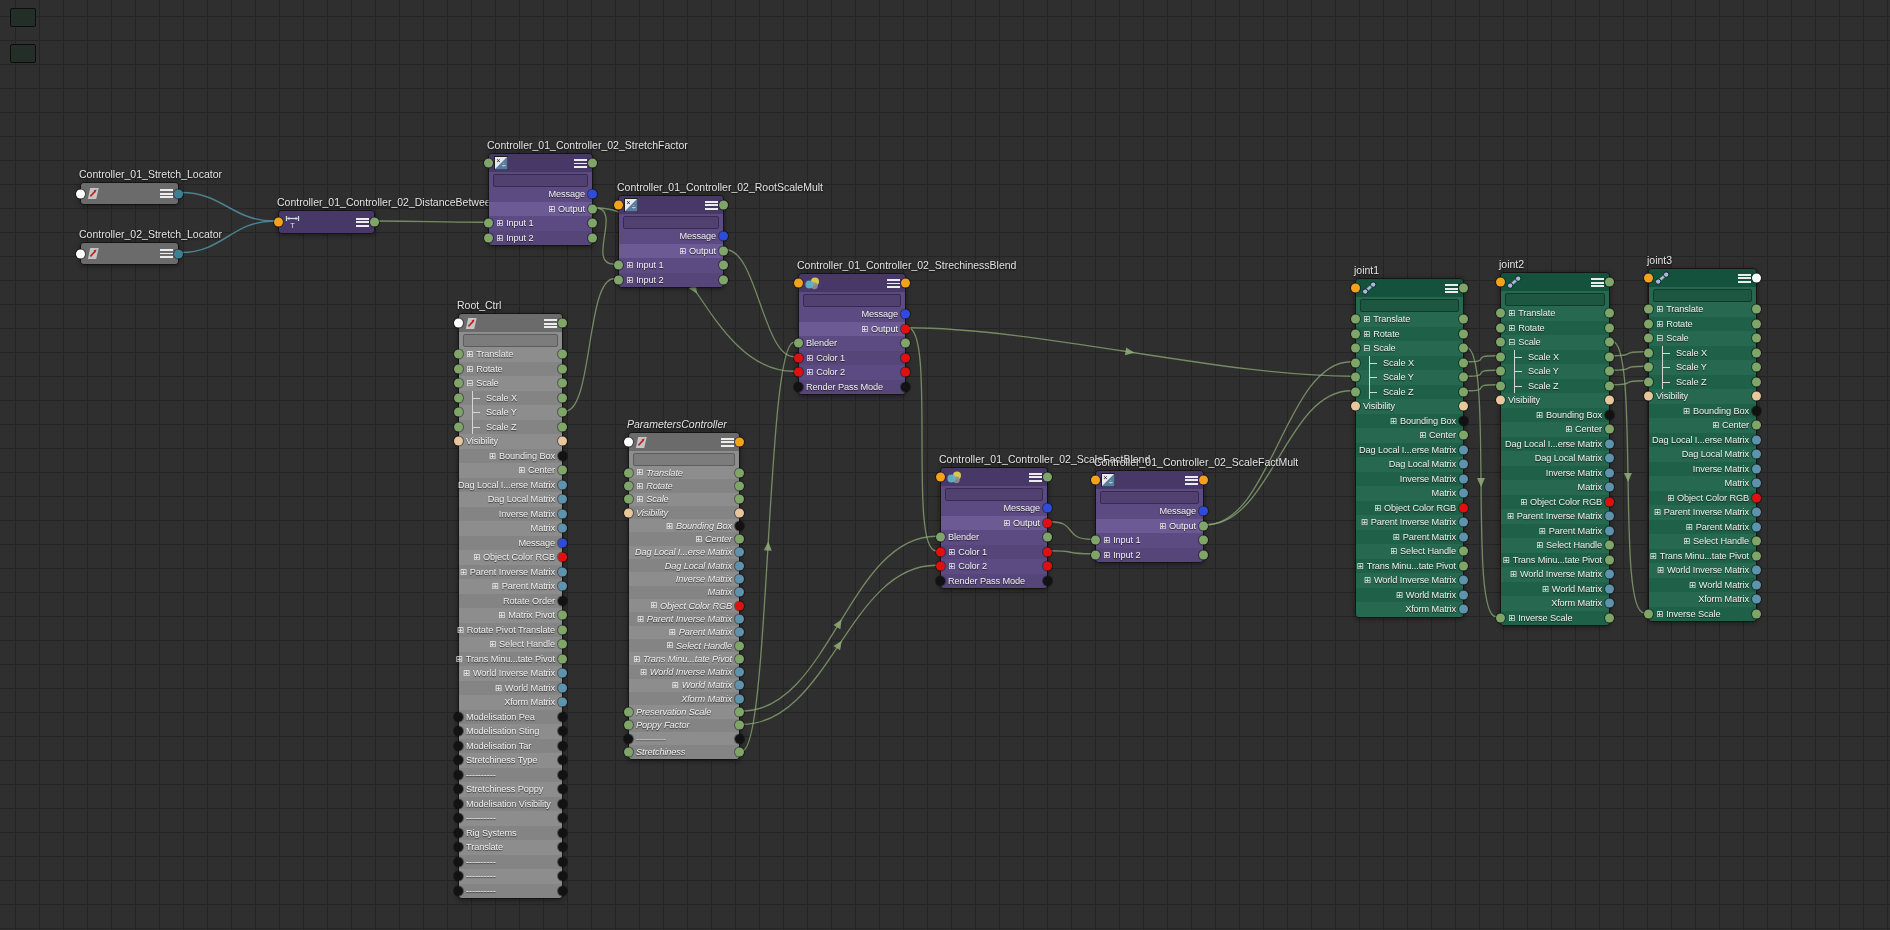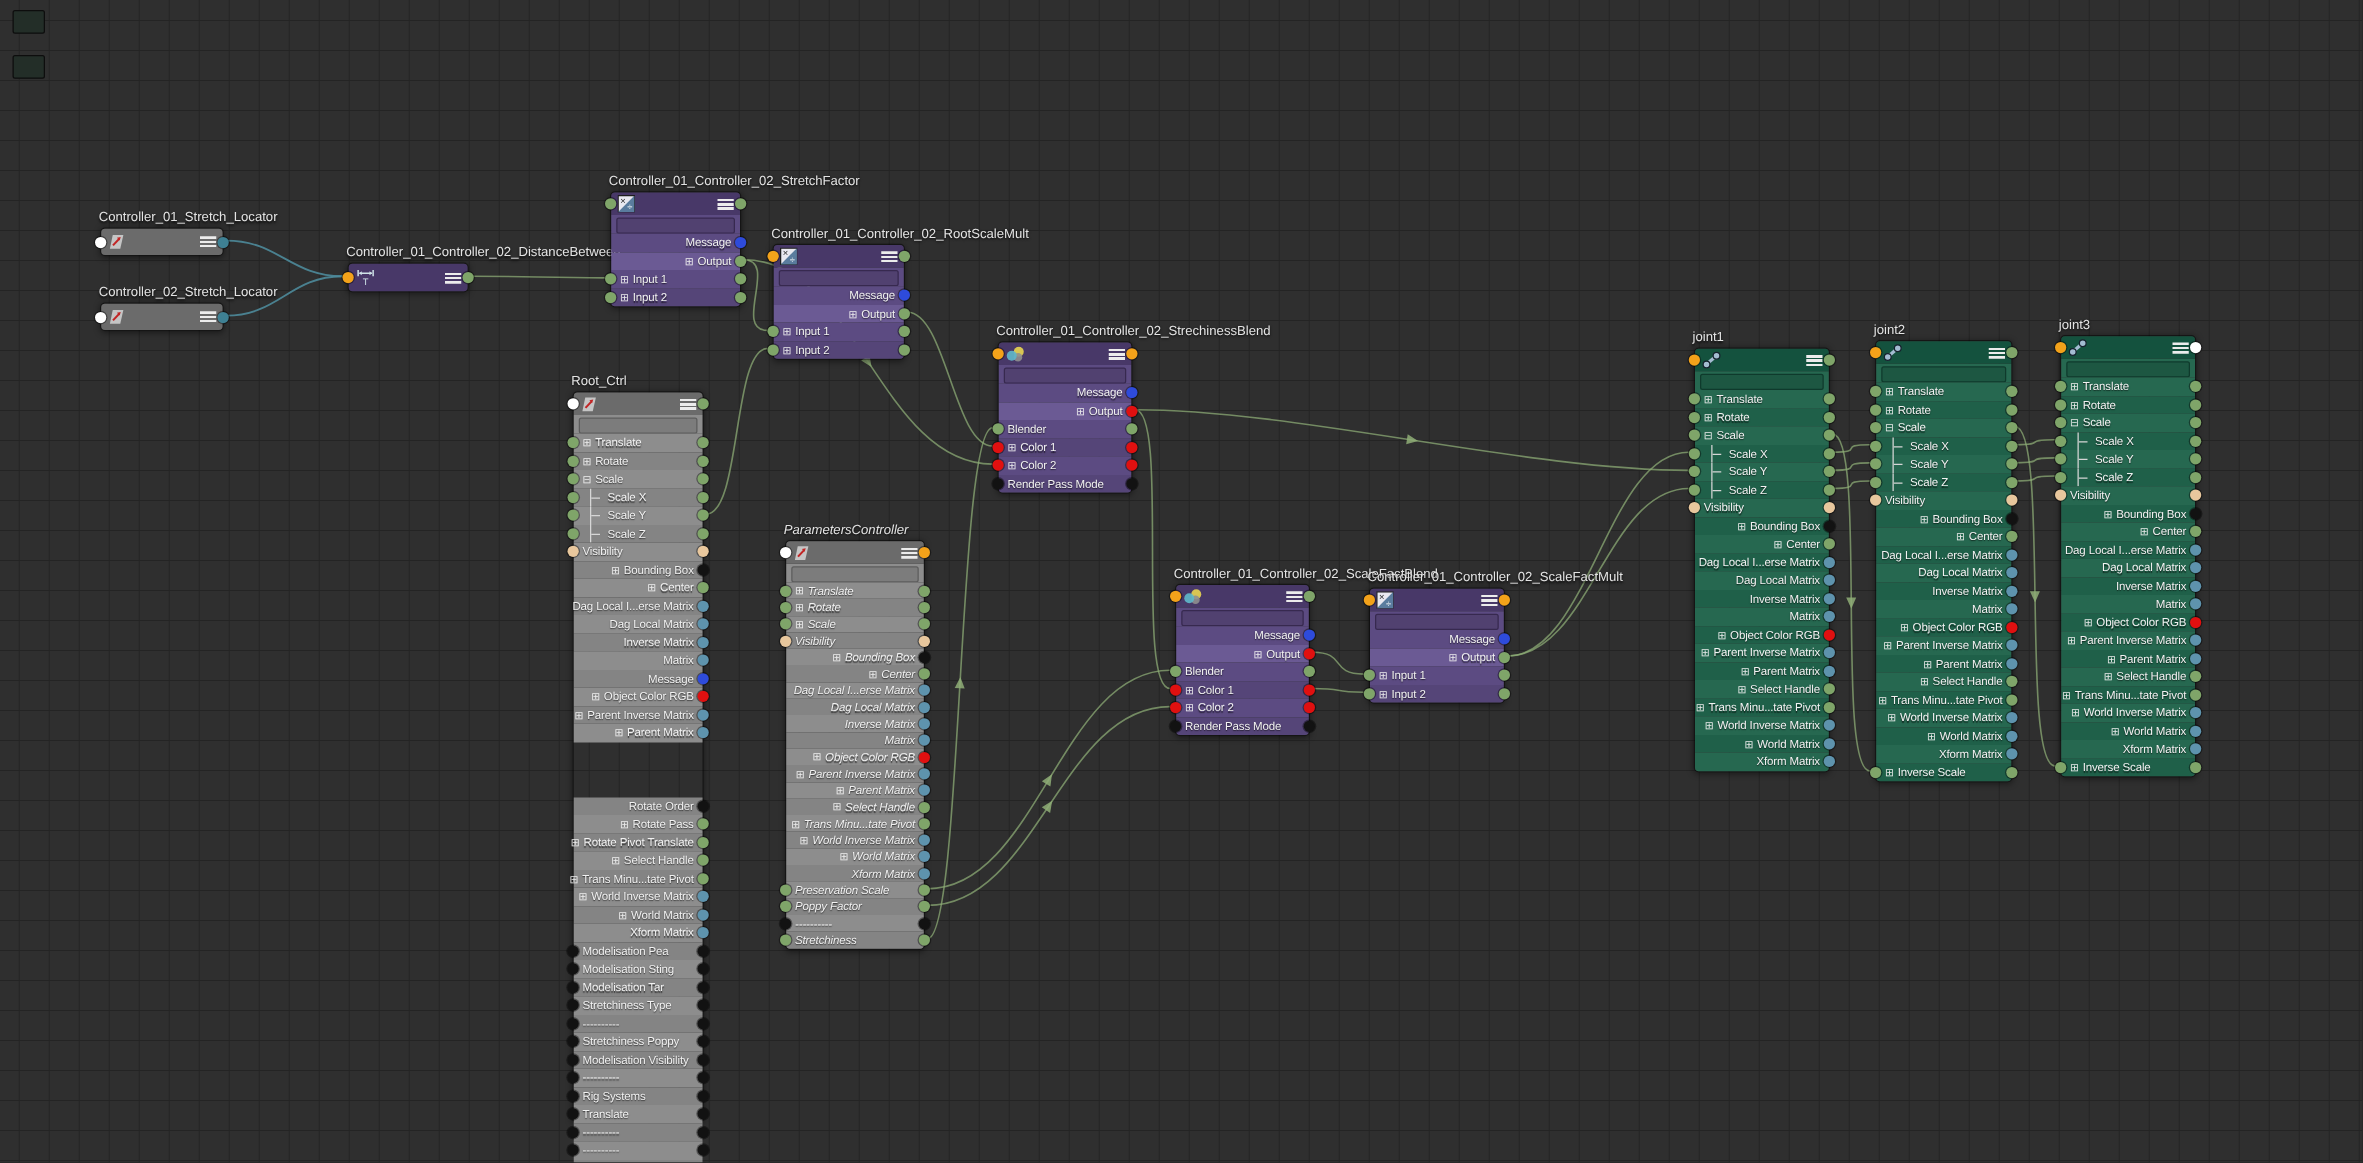--- a/index.html
+++ b/index.html
@@ -355,28 +355,28 @@
         <div class="nrow alt right" style="height: 14.5px;">
           <span class="glyph">⊞</span>
           <span class="port pr" style="background: rgb(94, 147, 173);"></span>
           <span class="lbl">Parent Inverse Matrix</span>
         </div>
         <div class="nrow right" style="height: 14.5px;">
           <span class="glyph">⊞</span>
           <span class="port pr" style="background: rgb(94, 147, 173);"></span>
           <span class="lbl">Parent Matrix</span>
         </div>
-        <div class="nrow alt right" style="height: 14.5px; margin-top: 44px;">
+        <div class="nrow alt right" style="height: 14.5px;">
           <span class="port pr" style="background: rgb(18, 18, 18);"></span>
           <span class="lbl">Rotate Order</span>
         </div>
         <div class="nrow right" style="height: 14.5px;">
           <span class="glyph">⊞</span>
           <span class="port pr" style="background: rgb(127, 165, 105);"></span>
-          <span class="lbl">Rotate Pass</span>
+          <span class="lbl">Matrix Pivot</span>
         </div>
         <div class="nrow alt right" style="height: 14.5px;">
           <span class="glyph">⊞</span>
           <span class="port pr" style="background: rgb(127, 165, 105);"></span>
           <span class="lbl">Rotate Pivot Translate</span>
         </div>
         <div class="nrow right" style="height: 14.5px;">
           <span class="glyph">⊞</span>
           <span class="port pr" style="background: rgb(127, 165, 105);"></span>
           <span class="lbl">Select Handle</span>

